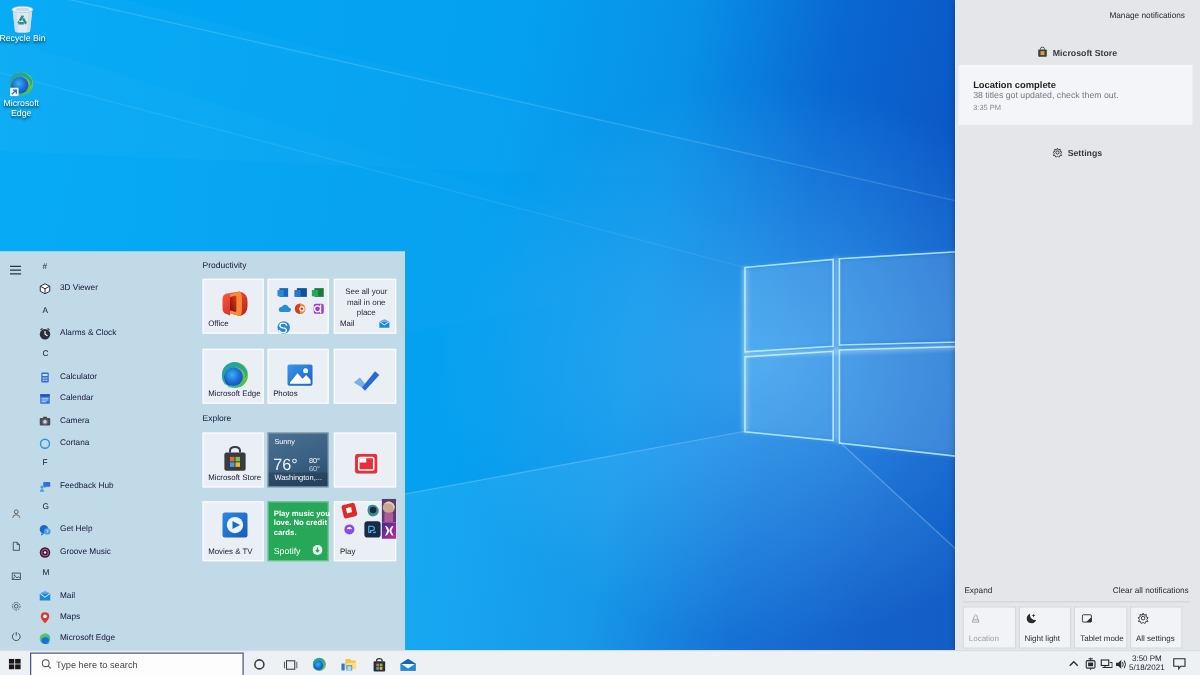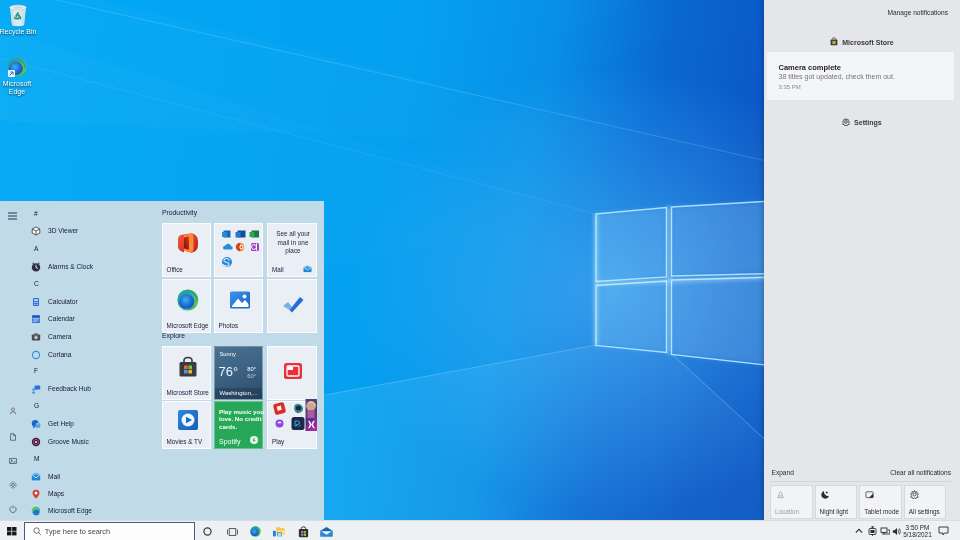--- a/index.html
+++ b/index.html
@@ -19,21 +19,21 @@
 
 #start{left:0;top:201px;width:324px;height:319px;background:#c0dbe7;}
 #rail{left:0;top:0;width:24px;height:319px;}
 .railic{position:absolute;left:8.5px;width:8px;height:8px;}
 #applist{left:0;top:0;width:154px;height:319px;overflow:hidden;}
 .aic{position:absolute;left:31px;width:10px;height:10px;}
 .albl{position:absolute;left:48px;font-size:6.6px;color:#16163a;}
 .ghead{position:absolute;left:34px;font-size:6.6px;color:#16163a;}
 #tiles{left:155px;top:0;width:169px;height:319px;}
 .glabel{position:absolute;font-size:6.8px;color:#16163a;}
-.tile{position:absolute;width:49.5px;height:54px;background:#e9eff4;border:.5px solid rgba(255,255,255,.8);}
+.tile{position:absolute;width:49.5px;height:44px;background:#e9eff4;border:.5px solid rgba(255,255,255,.8);}
 .tlabel{position:absolute;left:4px;bottom:3px;font-size:6.3px;color:#20203c;}
 
 
 #action{left:764px;top:0;width:196px;height:520px;background:#e5e6e9;box-shadow:-2px 0 4px rgba(0,0,0,.18);}
 .ac-card{position:absolute;left:2.5px;width:187px;background:#f4f5f8;}
 .qa{position:absolute;top:484.5px;width:42.6px;height:34px;background:#f2f3f6;border:.5px solid #d8d8dc;}
 .qa svg{position:absolute;left:5px;top:4.5px;width:9px;height:9px;}
 .qa span{position:absolute;left:4px;bottom:3px;font-size:6.4px;color:#2b2b2b;}
 
 
@@ -428,21 +428,21 @@
  <div style="position:absolute;right:12px;top:8.5px;font-size:6.6px;color:#2b2b2b;">Manage notifications</div>
  <div style="position:absolute;left:0;top:37px;width:100%;text-align:center;font-size:7px;font-weight:bold;color:#3a3a3a;">
   <svg style="vertical-align:-1px" width="8" height="9" viewBox="0 0 20 22">
           <path d="M6 6 V4.5 Q6 1.5 10 1.5 Q14 1.5 14 4.5 V6" fill="none" stroke="#3a3a42" stroke-width="1.8"></path>
           <rect x="1.5" y="6" width="17" height="14.5" rx="1.5" fill="#3a3a42"></rect>
           <rect x="6" y="9.5" width="8" height="8" fill="#c8a83a"></rect>
         </svg>
   &nbsp;Microsoft Store
  </div>
  <div class="ac-card" style="top:51.5px;height:48px;">
-  <div style="position:absolute;left:12px;top:11px;font-size:7.5px;font-weight:bold;color:#1f1f1f;">Camera complete</div>
+  <div style="position:absolute;left:12px;top:11px;font-size:7.5px;font-weight:bold;color:#1f1f1f;">Location complete</div>
   <div style="position:absolute;left:12px;top:21.5px;font-size:7px;color:#767680;">38 titles got updated, check them out.</div>
   <div style="position:absolute;left:12px;top:32.5px;font-size:6px;color:#8a8a92;">3:35 PM</div>
  </div>
  <div style="position:absolute;left:0;top:118px;width:100%;text-align:center;font-size:7px;font-weight:bold;color:#3a3a3a;">
   <svg style="vertical-align:-1px" width="8" height="8" viewBox="0 0 10 10">
           <circle cx="5" cy="5" r="1.6" fill="none" stroke="#3a3a42" stroke-width="1"></circle>
           <path d="M5 .6 L5.8 2.4 L7.8 1.8 L7.6 3.9 L9.5 4.6 L8.2 6.2 L9.2 8 L7.2 8.2 L6.6 10 L5 8.8 L3.4 10 L2.8 8.2 L.8 8 L1.8 6.2 L.5 4.6 L2.4 3.9 L2.2 1.8 L4.2 2.4Z" fill="none" stroke="#3a3a42" stroke-width=".9"></path>
         </svg>
   &nbsp;Settings
  </div>

